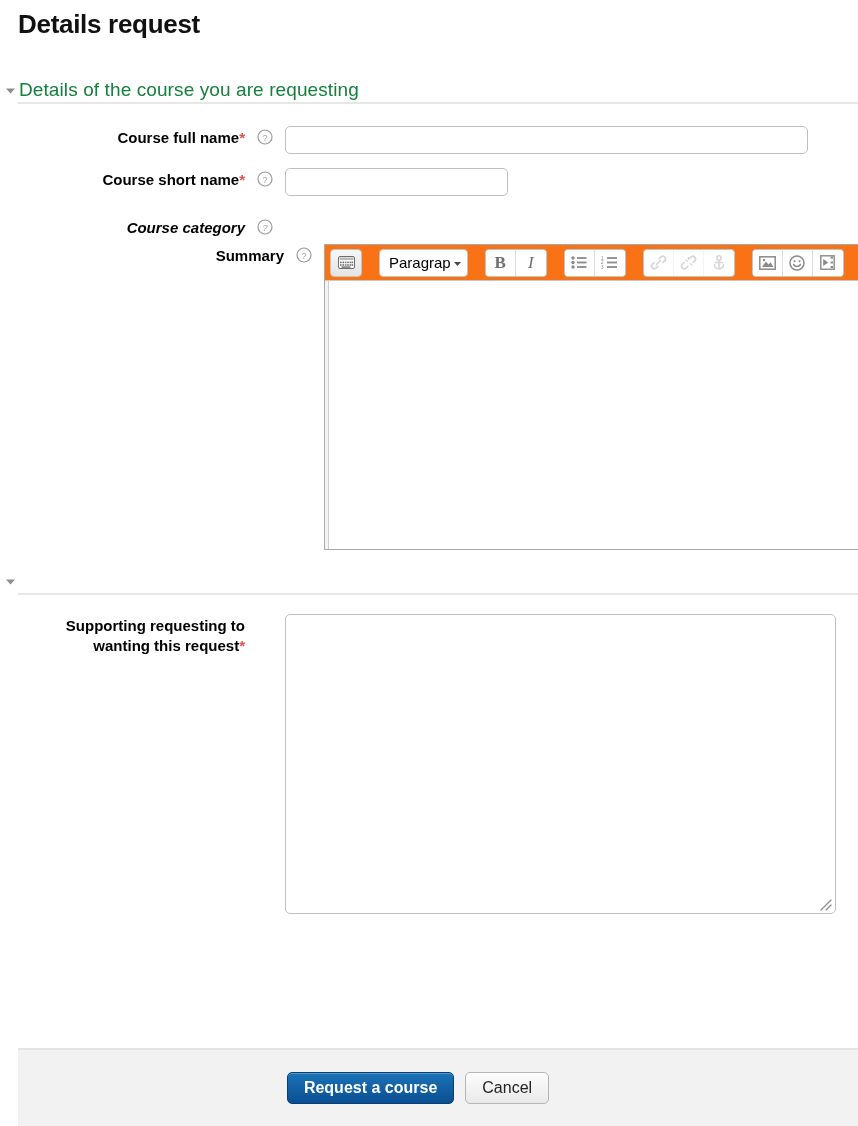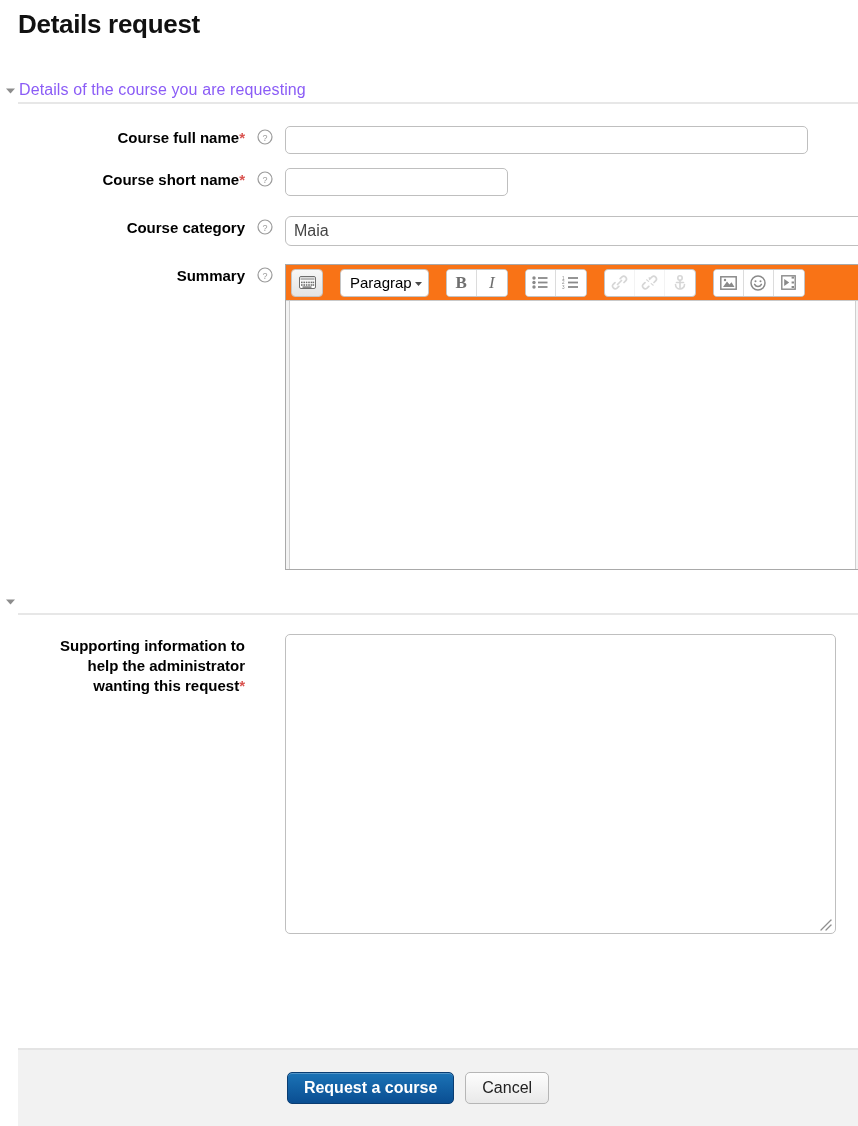--- a/index.html
+++ b/index.html
@@ -40,22 +40,22 @@
   }
   .caret {
     width: 13px;
     height: 13px;
     margin-right: 2px;
     flex: none;
     display: block;
   }
   .caret svg { display: block; }
   .section-title {
-    font-size: 16px;
-    color: #8b5cf6;
+    font-size: 19px;
+    color: #15803d;
     font-weight: normal;
     line-height: 24px;
     letter-spacing: 0.1px;
   }
   .section-rule {
     height: 2px;
     background: #e7e7e7;
     margin-left: 18px;
     margin-right: 0;
   }
@@ -318,40 +318,35 @@
         <circle cx="8" cy="8" r="7" fill="none" stroke="#9b9b9b" stroke-width="1.2"></circle>
         <text x="8" y="11.6" font-family="Liberation Sans, sans-serif" font-size="9" fill="#9b9b9b" text-anchor="middle">?</text>
       </svg>
     </span>
   </div>
   <div class="field-cell">
     <input class="text-input input-shortname" type="text" value="" style="">
   </div>
 </div>
 
-<div class="form-row" style="margin-top:20px;">
+<div class="form-row" style="margin-top:20px;font-style:italic;">
   <div class="label-cell">
     <span class="label-text">Course category</span>
   </div>
   <div class="help-cell">
     <span class="help-icon">
       <svg viewBox="0 0 16 16" width="16" height="16">
         <circle cx="8" cy="8" r="7" fill="none" stroke="#9b9b9b" stroke-width="1.2"></circle>
         <text x="8" y="11.6" font-family="Liberation Sans, sans-serif" font-size="9" fill="#9b9b9b" text-anchor="middle">?</text>
       </svg>
     </span>
   </div>
-  <div class="field-cell">
-    <div class="select-box">
-      <span>Maia</span>
-    </div>
-  </div>
-</div>
-
-<div class="form-row" style="margin-top:18px;">
+</div>
+
+<div class="form-row" style="margin-top:6px;padding-left:39px;">
   <div class="label-cell">
     <span class="label-text">Summary</span>
   </div>
   <div class="help-cell">
     <span class="help-icon">
       <svg viewBox="0 0 16 16" width="16" height="16">
         <circle cx="8" cy="8" r="7" fill="none" stroke="#9b9b9b" stroke-width="1.2"></circle>
         <text x="8" y="11.6" font-family="Liberation Sans, sans-serif" font-size="9" fill="#9b9b9b" text-anchor="middle">?</text>
       </svg>
     </span>
@@ -510,22 +505,21 @@
       <svg viewBox="0 0 13 13" width="13" height="13">
           <polygon points="2,4.5 11,4.5 6.5,9.5" fill="#8d8d8d"></polygon>
         </svg>
     </span>
   </div>
   <div class="section-rule"></div>
 </div>
 
 <div class="form-row" style="margin-top:19px;">
   <div class="label-cell">
-    <div>Supporting information to</div>
-    <div>help the administrator</div>
+    <div>Supporting requesting to</div>
     <div>
       <span>wanting this request</span><span class="req-star">*</span>
     </div>
   </div>
   <div class="help-cell"></div>
   <div class="field-cell">
     <div class="big-textarea">
       <span class="resize-grip">
         <svg width="13" height="13" viewBox="0 0 13 13">
           <g stroke="#8f8f8f" stroke-width="1.3" stroke-linecap="round">

